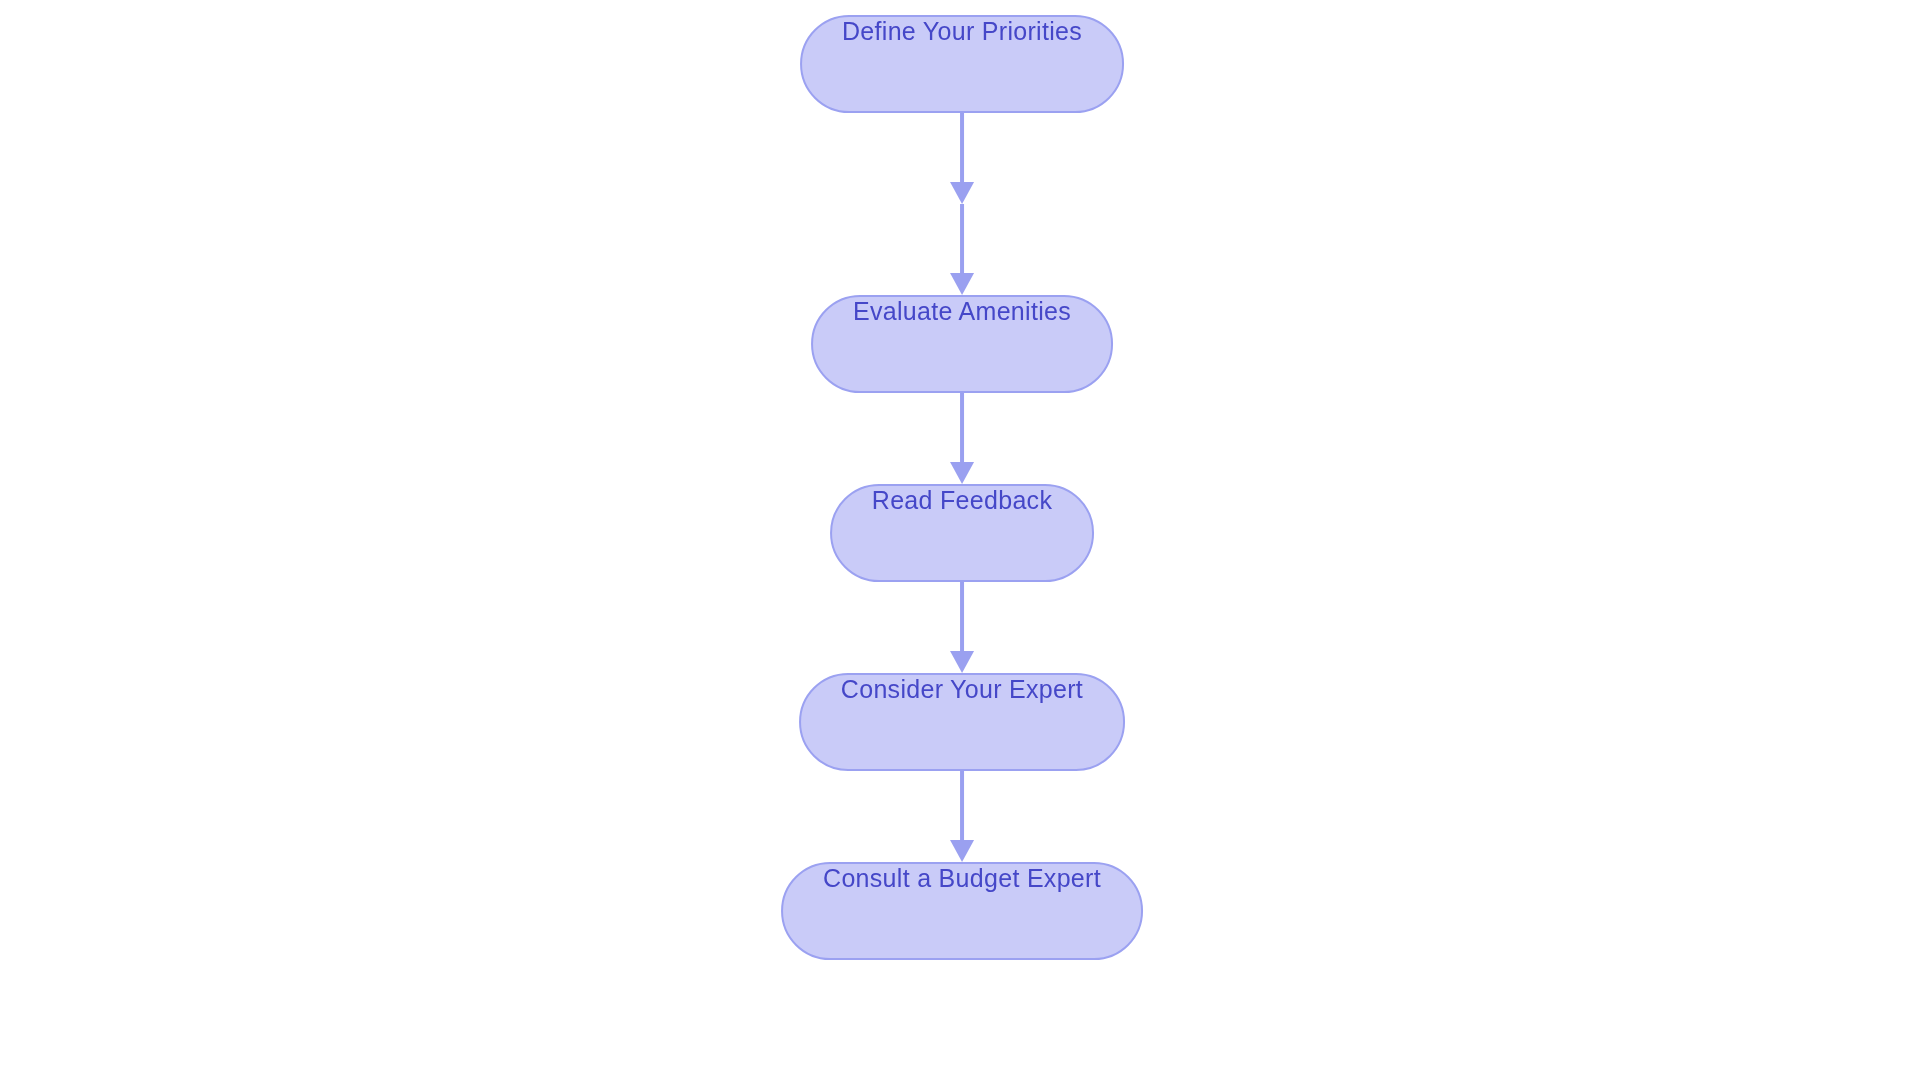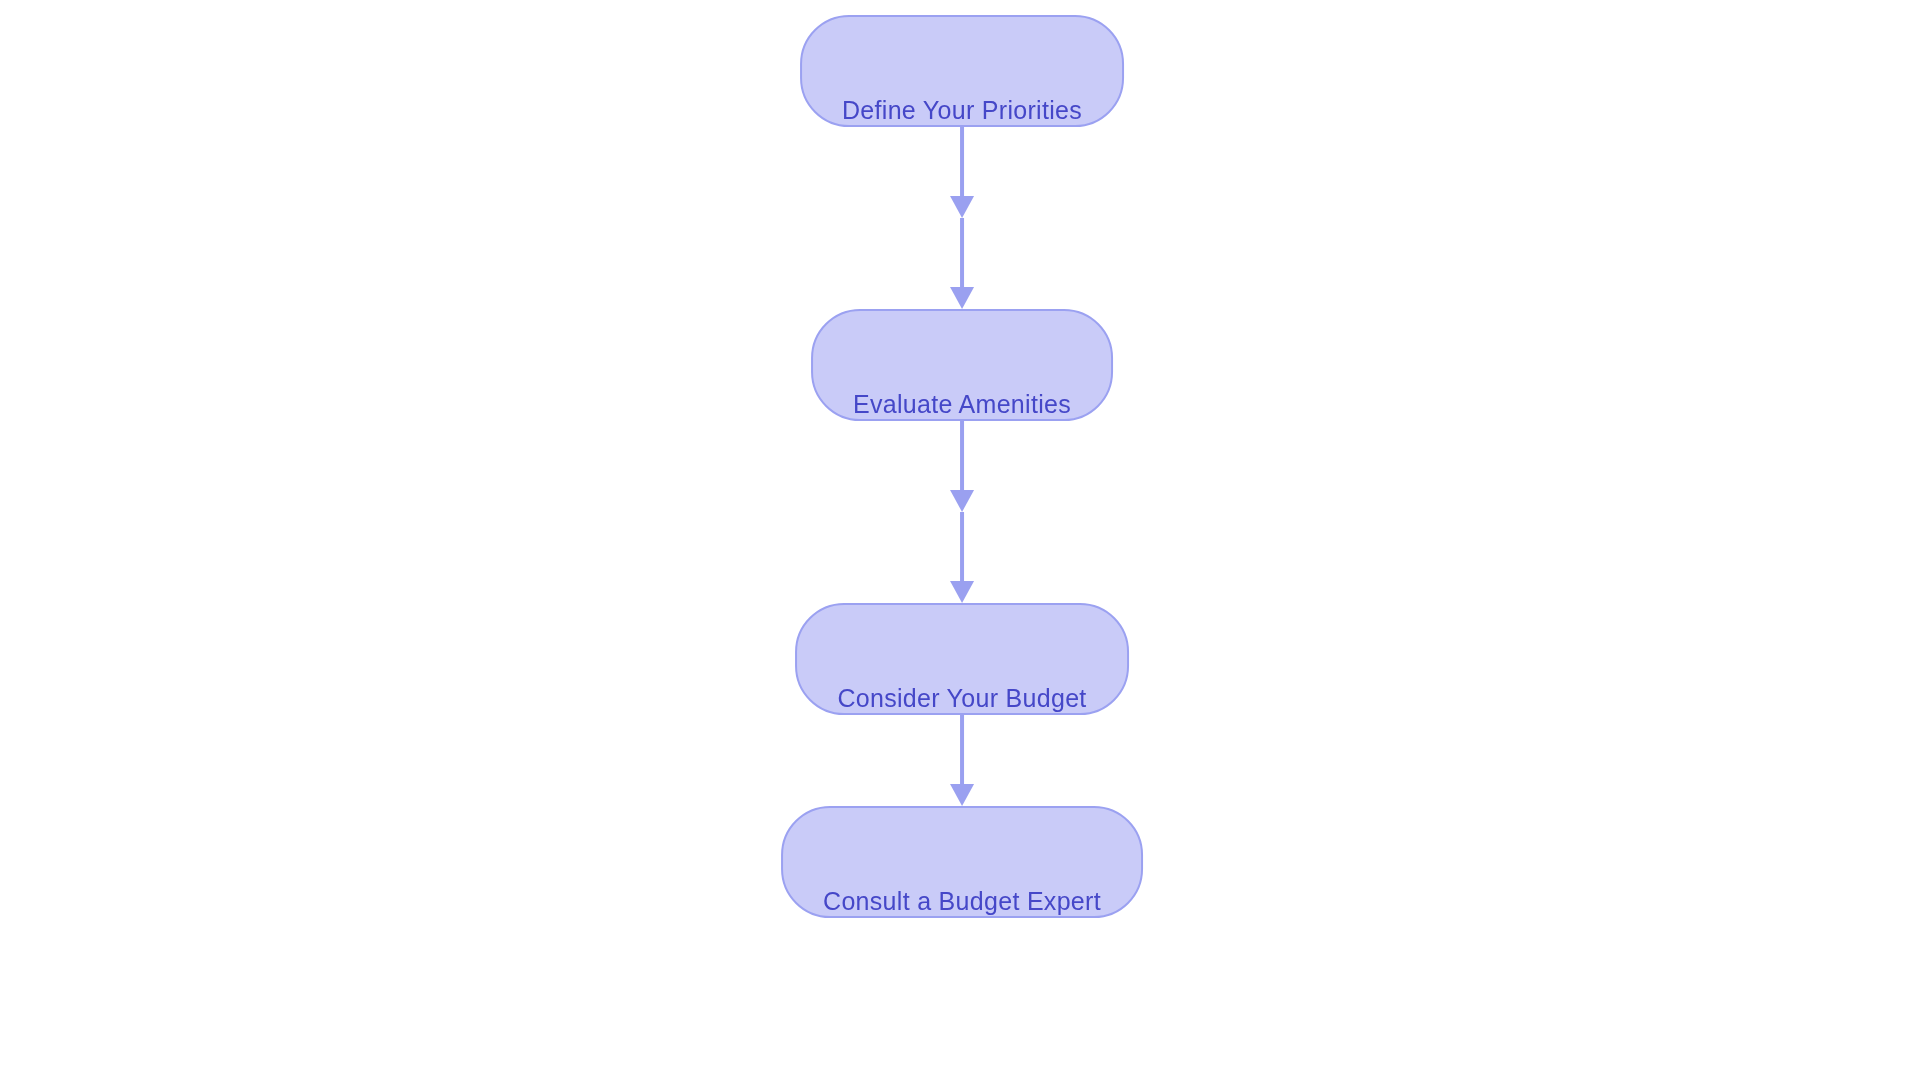--- a/index.html
+++ b/index.html
@@ -22,26 +22,26 @@
   .flow{
     position:absolute;
     top:15px;
     left:962px;
     transform:translateX(-50%);
     display:flex;
     flex-direction:column;
     align-items:center;
   }
   .node{
-    height:112px;
+    height:98px;
     border-radius:49px;
     background:var(--node-fill);
     border:2px solid var(--node-border);
     display:flex;
-    align-items:flex-end;
+    align-items:flex-start;
     justify-content:center;
     color:var(--text);
     font-size:25px;
     letter-spacing:0.3px;
     white-space:nowrap;
     padding:0 40px;
   }
   .node:nth-of-type(1){min-width:303px;}
   .node:nth-of-type(3){min-width:298px;}
   .node:nth-of-type(5){min-width:294px;}
@@ -90,28 +90,31 @@
 
     <div class="node">
       <span>Evaluate Amenities</span>
     </div>
 
     <div class="arrow">
       <span class="arrow-line"></span>
       <span class="arrow-head"></span>
     </div>
 
+    <div class="node">
+      <span>Read Feedback</span>
+    </div>
 
     <div class="arrow">
       <span class="arrow-line"></span>
       <span class="arrow-head"></span>
     </div>
 
     <div class="node">
-      <span>Consider Your Budget</span>
+      <span>Consider Your Expert</span>
     </div>
 
     <div class="arrow">
       <span class="arrow-line"></span>
       <span class="arrow-head"></span>
     </div>
 
     <div class="node">
       <span>Consult a Budget Expert</span>
     </div>

